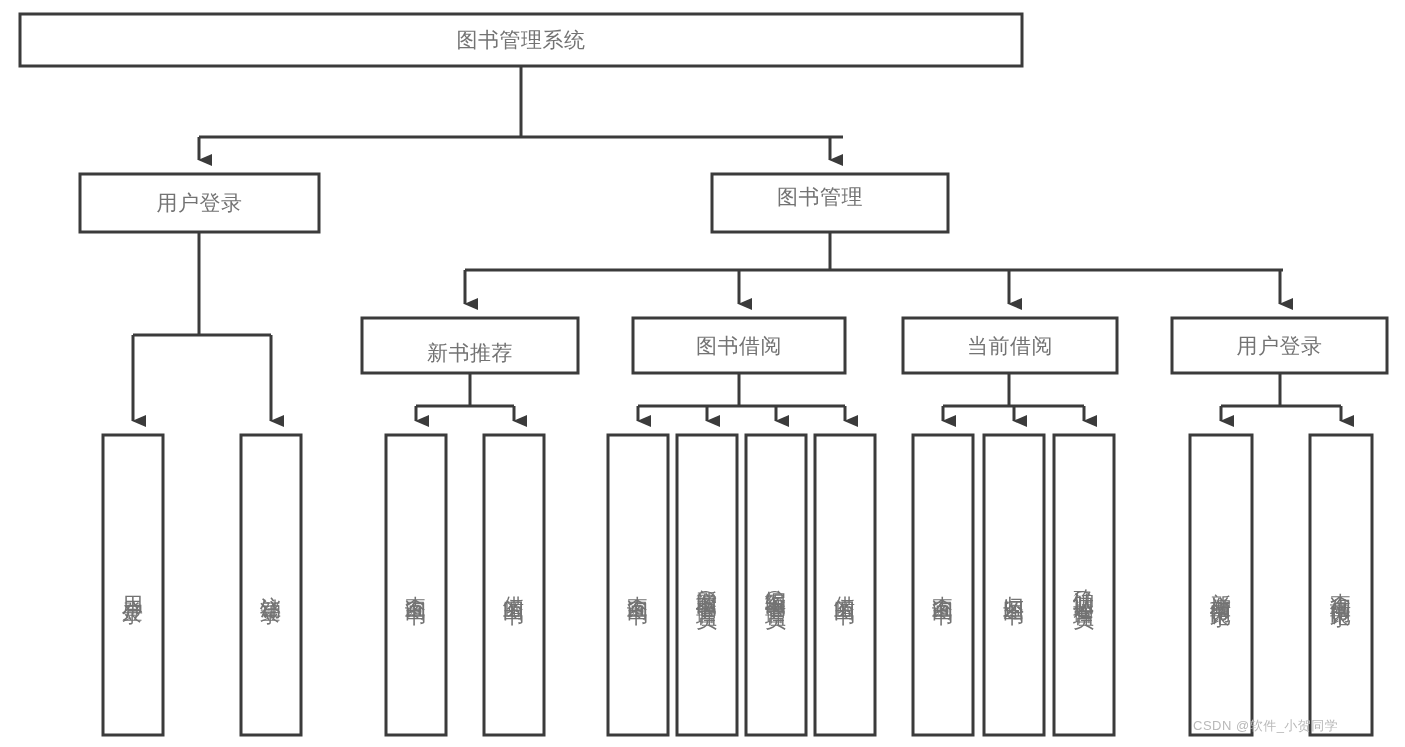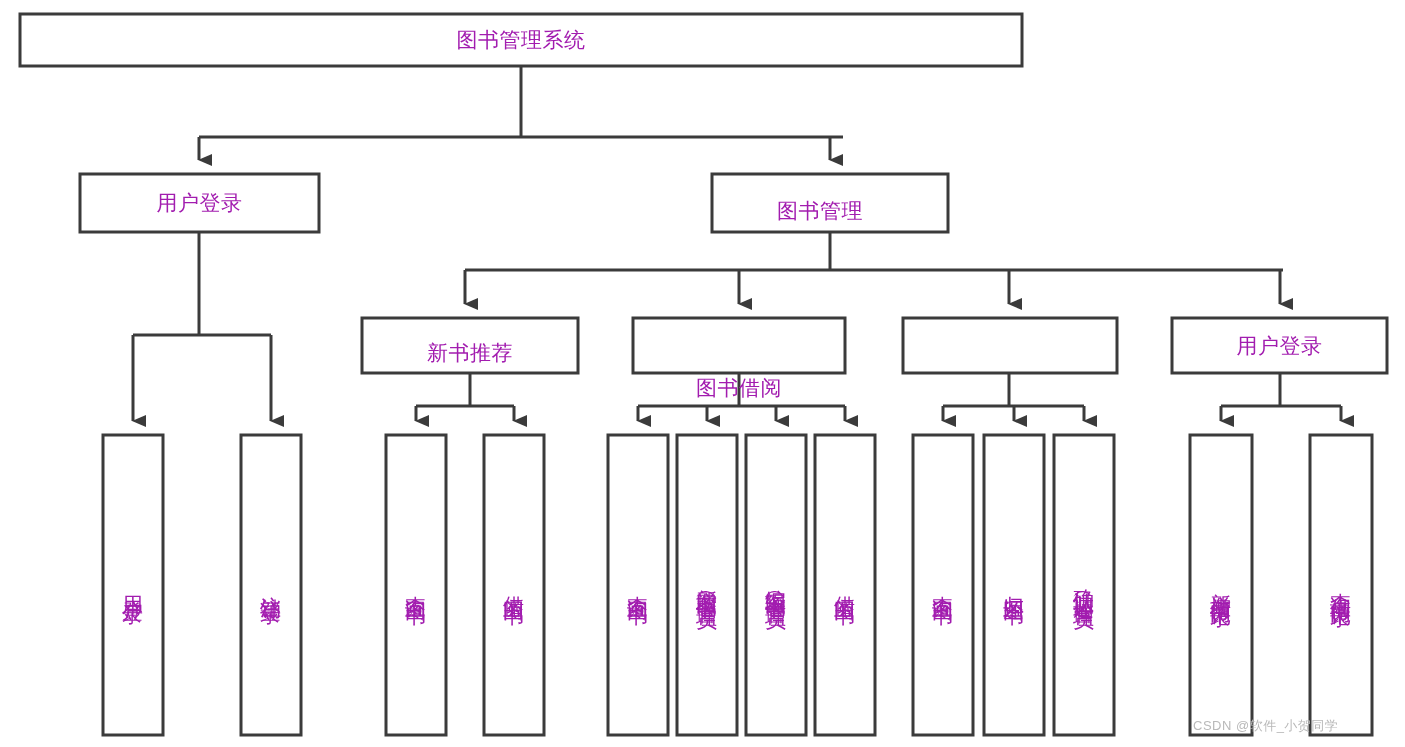--- a/index.html
+++ b/index.html
@@ -36,21 +36,21 @@
   }
   .arrow-head {
     fill: #3b3b3b;
     stroke: none;
   }
   .node-label {
     position: absolute;
     display: flex;
     align-items: center;
     justify-content: center;
-    color: #a21caf;
+    color: #737373;
     font-family: "Liberation Sans", "DejaVu Sans", sans-serif;
     pointer-events: none;
     text-align: center;
   }
   .node-label.horiz {
     font-size: 21px;
     letter-spacing: 0.5px;
   }
   .node-label.vert {
     writing-mode: vertical-rl;
@@ -155,24 +155,25 @@
     <rect class="node-box" x="913" y="435" width="60" height="300"></rect>
     <rect class="node-box" x="984" y="435" width="60" height="300"></rect>
     <rect class="node-box" x="1054" y="435" width="60" height="300"></rect>
     <rect class="node-box" x="1190" y="435" width="62" height="300"></rect>
     <rect class="node-box" x="1310" y="435" width="62" height="300"></rect>
   </svg>
 
   <div class="node-label horiz" style="left:20px; top:14px; width:1002px; height:52px;">图书管理系统</div>
 
   <div class="node-label horiz" style="left:80px; top:174px; width:239px; height:58px;">用户登录</div>
-  <div class="node-label horiz" style="left:712px; top:182px; width:216px; height:58px;">图书管理</div>
+  <div class="node-label horiz" style="left:712px; top:168px; width:216px; height:58px;">图书管理</div>
 
   <div class="node-label horiz" style="left:362px; top:318px; width:216px; height:70px;">新书推荐</div>
-  <div class="node-label horiz" style="left:633px; top:318px; width:212px; height:55px;margin-top:42px;">图书借阅</div>
+  <div class="node-label horiz" style="left:633px; top:318px; width:212px; height:55px;">图书借阅</div>
+  <div class="node-label horiz" style="left:903px; top:318px; width:214px; height:55px;">当前借阅</div>
   <div class="node-label horiz" style="left:1172px; top:318px; width:215px; height:55px;">用户登录</div>
 
   <div class="node-label vert" style="left:103px; top:435px; width:60px; height:300px;">用户登录</div>
   <div class="node-label vert" style="left:241px; top:435px; width:60px; height:300px;">注销登录</div>
   <div class="node-label vert" style="left:386px; top:435px; width:60px; height:300px;">查询图书</div>
   <div class="node-label vert" style="left:484px; top:435px; width:60px; height:300px;">借阅图书</div>
   <div class="node-label vert" style="left:608px; top:435px; width:60px; height:300px;">查询图书</div>
   <div class="node-label vert" style="left:677px; top:435px; width:60px; height:300px;">新增图书（管理员）</div>
   <div class="node-label vert" style="left:746px; top:435px; width:60px; height:300px;">编辑图书（管理员）</div>
   <div class="node-label vert" style="left:815px; top:435px; width:60px; height:300px;">借阅图书</div>

